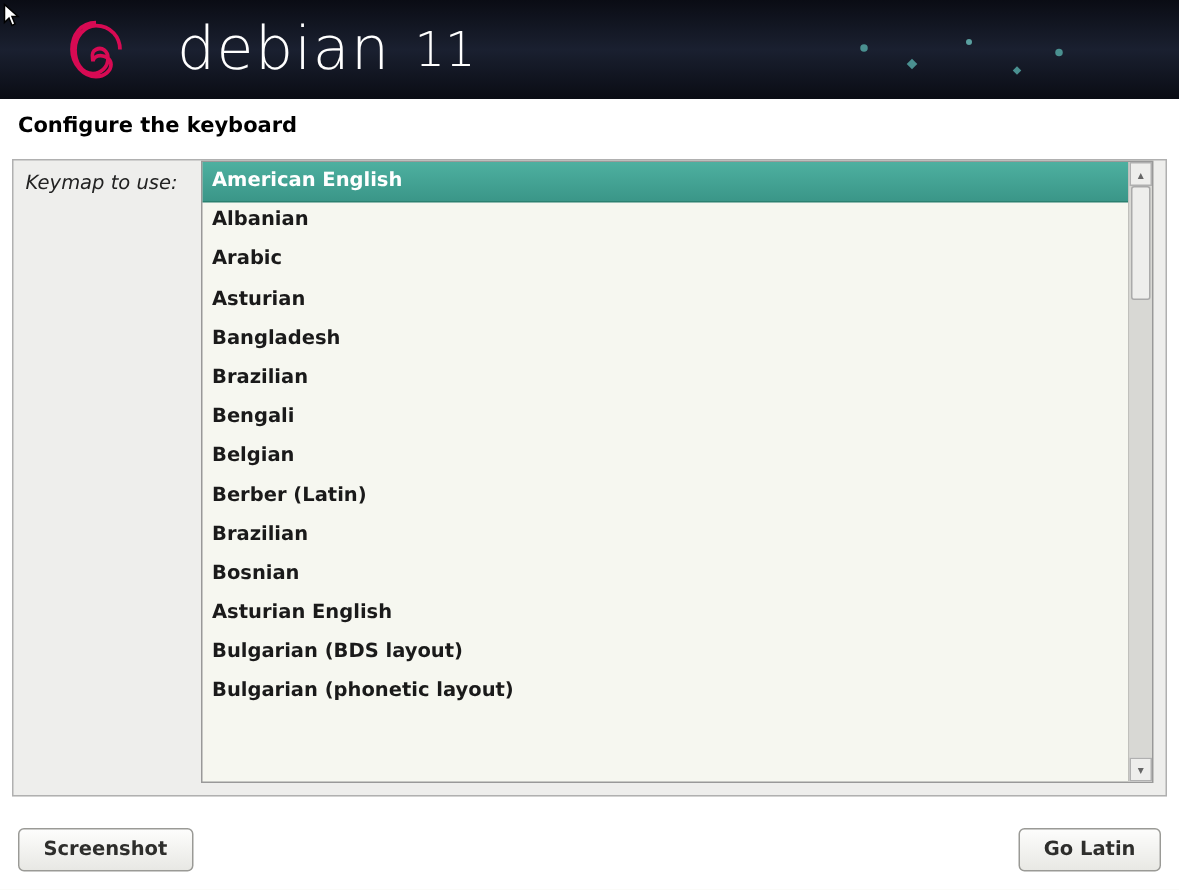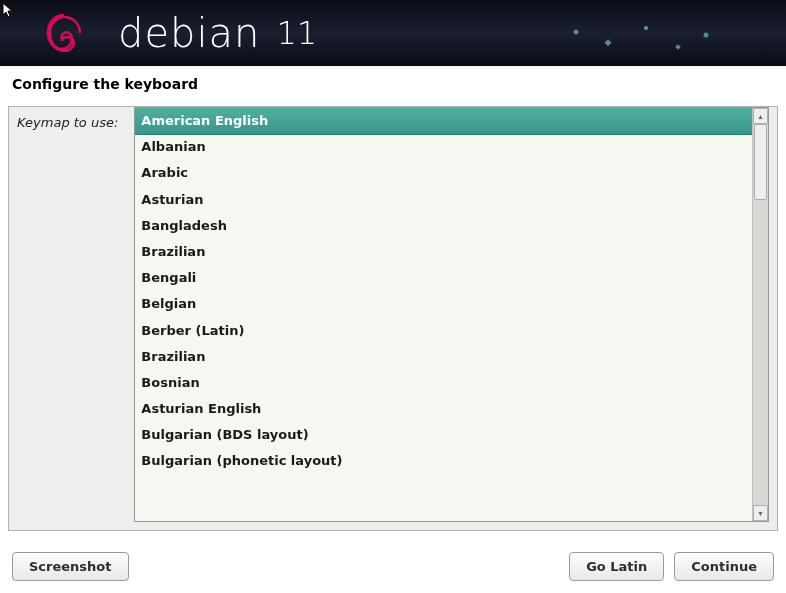--- a/index.html
+++ b/index.html
@@ -208,15 +208,14 @@
       </div>
       <div class="scroll-btn">▾</div>
     </div>
   </div>
 </div>
 
 <div class="button-bar">
   <button class="btn">Screenshot</button>
   <div class="right-buttons">
     <button class="btn">Go Latin</button>
-    <button class="btn">Continue</button>
   </div>
 </div>
 
 </body></html>

